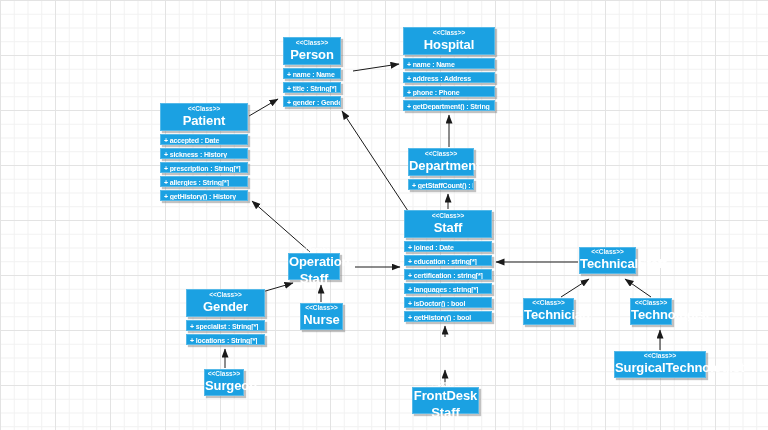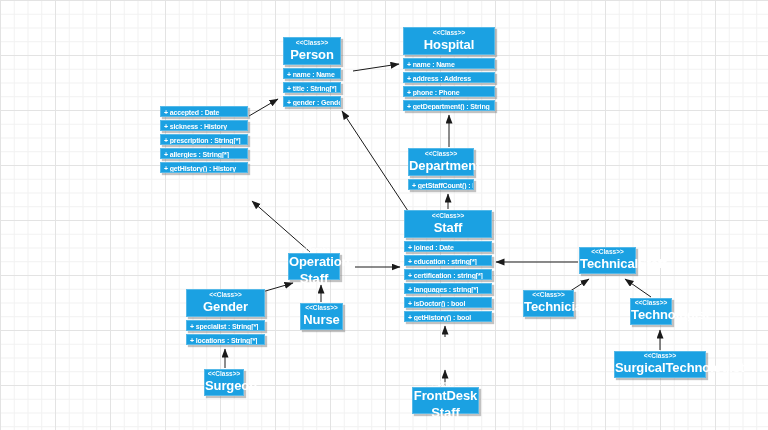--- a/index.html
+++ b/index.html
@@ -90,20 +90,24 @@
       <div class="stereo">&lt;&lt;Class&gt;&gt;</div>
       <div class="cname">Hospital</div>
     </div>
     <div class="cell attr">+ name : Name</div>
     <div class="cell attr">+ address : Address</div>
     <div class="cell attr">+ phone : Phone</div>
     <div class="cell attr">+ getDepartment() : String</div>
   </div>
 
   <div class="uml-class" style="left:160px;top:103px;width:88px">
+    <div class="cell hdr">
+      <div class="stereo">&lt;&lt;Class&gt;&gt;</div>
+      <div class="cname">Patient</div>
+    </div>
     <div class="cell attr">+ accepted : Date</div>
     <div class="cell attr">+ sickness : History</div>
     <div class="cell attr">+ prescription : String[*]</div>
     <div class="cell attr">+ allergies : String[*]</div>
     <div class="cell attr">+ getHistory() : History</div>
   </div>
 
   <div class="uml-class" style="left:408px;top:148px;width:66px">
     <div class="cell hdr">
       <div class="stereo">&lt;&lt;Class&gt;&gt;</div>
@@ -155,21 +159,21 @@
     </div>
   </div>
 
   <div class="uml-class" style="left:579px;top:247px;width:57px">
     <div class="cell hdr hdr-solo">
       <div class="stereo">&lt;&lt;Class&gt;&gt;</div>
       <div class="cname">TechnicalStaff</div>
     </div>
   </div>
 
-  <div class="uml-class" style="left:523px;top:290px;width:51px">
+  <div class="uml-class" style="left:523px;top:298px;width:51px">
     <div class="cell hdr hdr-solo">
       <div class="stereo">&lt;&lt;Class&gt;&gt;</div>
       <div class="cname">Technician</div>
     </div>
   </div>
 
   <div class="uml-class" style="left:630px;top:298px;width:42px">
     <div class="cell hdr hdr-solo">
       <div class="stereo">&lt;&lt;Class&gt;&gt;</div>
       <div class="cname">Technologist</div>

